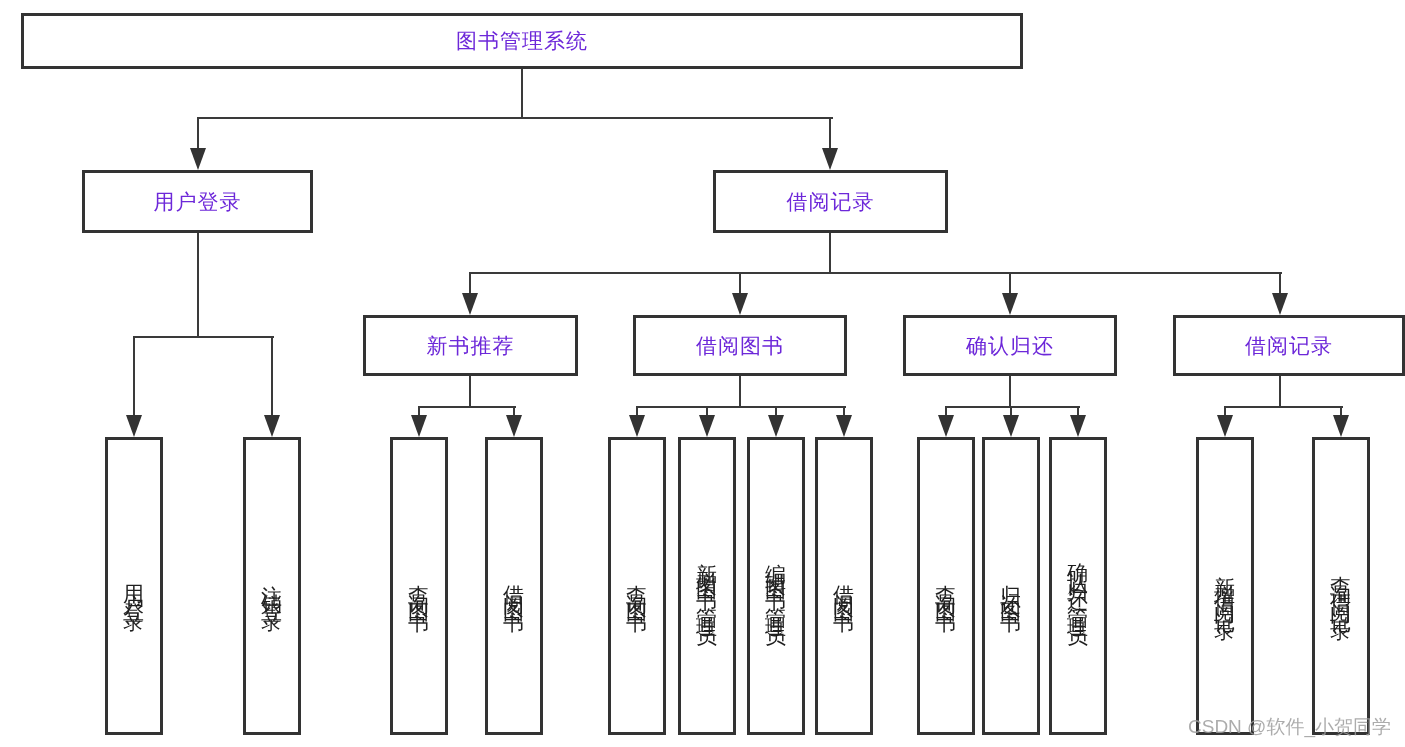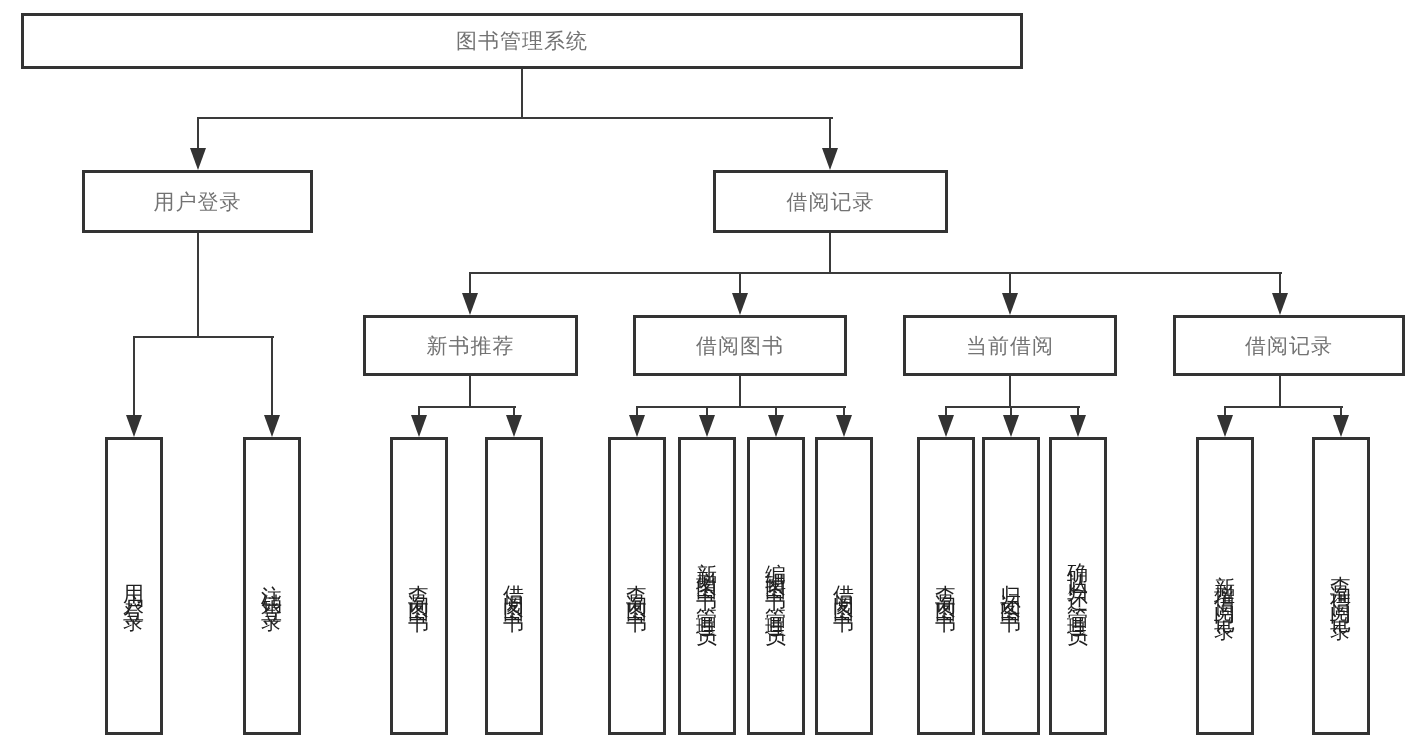--- a/index.html
+++ b/index.html
@@ -3,21 +3,21 @@
 <meta charset="utf-8">
 <style>
   html,body{margin:0;padding:0;background:#ffffff;}
   #stage{
     position:relative;width:1405px;height:747px;background:#ffffff;overflow:hidden;
     font-family:"Liberation Sans","DejaVu Sans",sans-serif;color:#1f1f1f;
   }
   .nbox{
     position:absolute;box-sizing:border-box;border:3px solid #333333;background:#ffffff;
     display:flex;align-items:center;justify-content:center;
-    font-size:21px;letter-spacing:1px;color:#737373;z-index:2;
+    font-size:21px;letter-spacing:1px;color:#6d28d9;z-index:2;
   }
   .vbox{
     position:absolute;box-sizing:border-box;border:3px solid #333333;background:#ffffff;
     display:flex;align-items:center;justify-content:center;z-index:2;
   }
   .vtext{
     writing-mode:vertical-rl;text-orientation:mixed;
     font-size:21px;letter-spacing:9px;color:#1f1f1f;line-height:1;
     white-space:nowrap;
   }
@@ -74,21 +74,21 @@
   <div class="vline" style="left:1279px;top:272px;height:21px;"></div>
   <div class="arrow" style="left:1272px;top:293px;"></div>
 
   <div class="nbox" style="left:363px;top:315px;width:215px;height:61px;">
     <span>新书推荐</span>
   </div>
   <div class="nbox" style="left:633px;top:315px;width:214px;height:61px;">
     <span>借阅图书</span>
   </div>
   <div class="nbox" style="left:903px;top:315px;width:214px;height:61px;">
-    <span>当前借阅</span>
+    <span>确认归还</span>
   </div>
   <div class="nbox" style="left:1173px;top:315px;width:232px;height:61px;">
     <span>借阅记录</span>
   </div>
 
   <div class="vline" style="left:469px;top:375px;height:33px;"></div>
   <div class="hline" style="left:418px;top:406px;width:98px;"></div>
   <div class="vline" style="left:418px;top:406px;height:9px;"></div>
   <div class="arrow" style="left:411px;top:415px;"></div>
   <div class="vline" style="left:513px;top:406px;height:9px;"></div>
@@ -158,14 +158,15 @@
     <span class="vtext">确认归还（管理员）</span>
   </div>
 
   <div class="vbox" style="left:1196px;top:437px;width:58px;height:298px;">
     <span class="vtext">新增借阅记录</span>
   </div>
   <div class="vbox" style="left:1312px;top:437px;width:58px;height:298px;">
     <span class="vtext">查询借阅记录</span>
   </div>
 
+  <div class="watermark">CSDN @软件_小贺同学</div>
 
 </div>
 
 </body></html>

